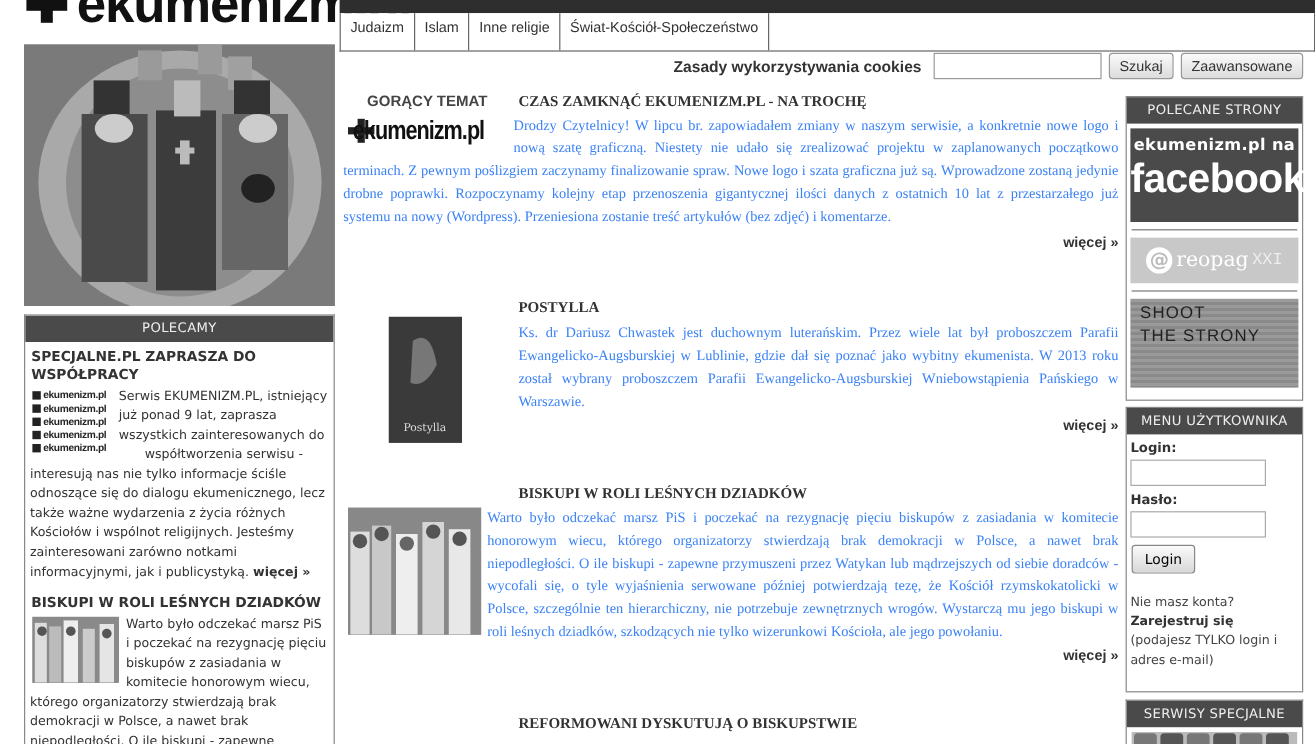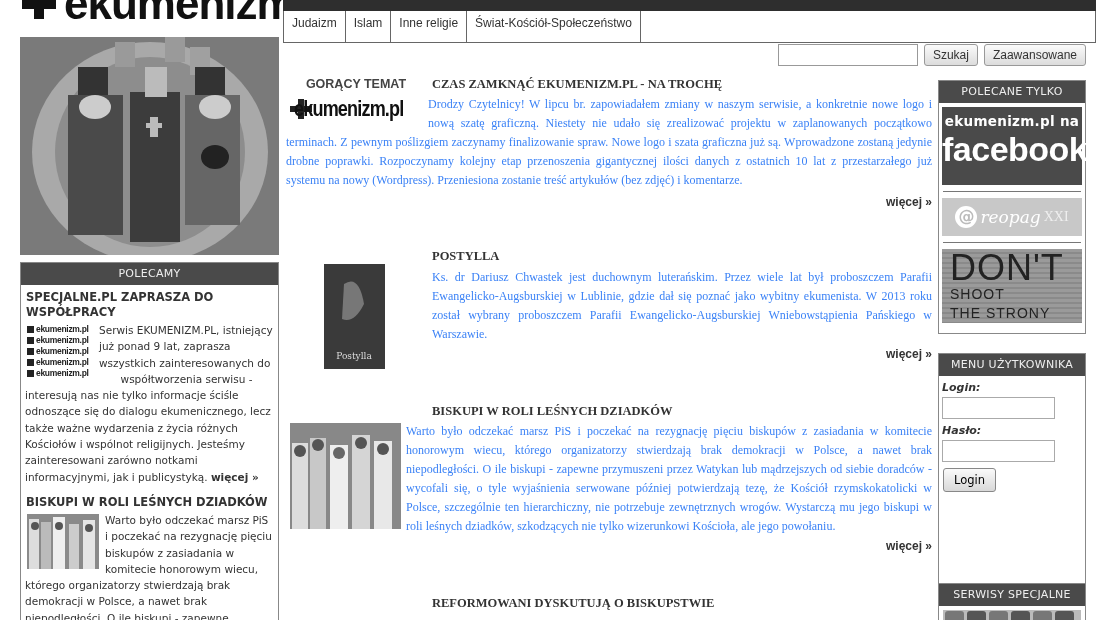--- a/index.html
+++ b/index.html
@@ -70,36 +70,36 @@
   .a3 .art-title { padding-left: 146px; margin-bottom: 3px; }
   .a3 .art-thumb { float: left; width: 111px; height: 106px; margin: 1px 5px 0 4px; background: #888; overflow: hidden; }
 
   .a4 { margin-top: 10px; }
   .a4 .art-title { padding-left: 146px; margin-bottom: 16px; }
   .a4 .body { margin-left: 146px; }
 
   
   .right { position: absolute; left: 938px; width: 148px; border: 1px solid #888; background: #fff; }
   .r1 { top: 80px; height: 254px; }
-  .r2 { top: 353px; height: 238px; }
+  .r2 { top: 339px; height: 238px; }
   .r3 { top: 583px; height: 40px; border-bottom: none; }
   .banner { margin: 4px auto; width: 140px; }
   .fb { height: 78px; background: #4a4a4a; color: #fff; text-align: center; }
   .fb .l1 { font-family: "DejaVu Sans", sans-serif; font-weight: bold; font-size: 13.5px; padding-top: 6px; letter-spacing: .3px; }
   .fb .l2 { font-family: "Liberation Sans", sans-serif; font-weight: bold; font-size: 34px; line-height: 40px; letter-spacing: -0.5px; }
   .sep { height: 1px; background: #777; margin: 6px 4px; }
   .areopag { height: 38px; background: #c8c8c8; display: flex; align-items: center; justify-content: center; gap: 3px; }
   .areopag .at { width: 22px; height: 22px; border-radius: 50%; background: #fff; color: #bbb; font-size: 16px; line-height: 22px; text-align: center; font-weight: bold; }
-  .areopag .t { font-family: "DejaVu Serif", serif; font-size: 17px; color: #fff; font-style: italic; }
-  .areopag .x { font-family: Liberation Serif, serif; font-size: 14px; color: #eee; }
+  .areopag .t { font-family: "DejaVu Serif", serif; font-size: 17px; color: #fff; }
+  .areopag .x { font-family: Liberation Mono, monospace; font-size: 14px; color: #eee; }
   .dsp { height: 74px; background: repeating-linear-gradient(#9a9a9a 0 3px, #8a8a8a 3px 5px); padding: 2px 8px; color: #222; font-family: "Liberation Sans", sans-serif; }
   .dsp .big { font-size: 36px; line-height: 34px; letter-spacing: 1px; }
   .dsp .small { font-size: 14px; line-height: 19px; letter-spacing: 1px; }
 
-  .login-label { font-family: "DejaVu Sans", sans-serif; font-weight: bold; font-size: 11px; color: #333; padding: 5px 3px 0 3px; font-style: italic; }
+  .login-label { font-family: "DejaVu Sans", sans-serif; font-weight: bold; font-size: 11px; color: #333; padding: 5px 3px 0 3px; }
   .login-input { display: block; margin: 3px 3px 0 3px; width: 113px; height: 22px; border: 1px solid #aaa; background: #fff; }
   .login-btn { margin: 6px 0 0 4px; font-family: "DejaVu Sans", sans-serif; font-size: 11.5px; height: 24px; padding: 0 10px; border: 1px solid #888; border-radius: 3px; background: linear-gradient(#fafafa, #d8d8d8); cursor: pointer; }
   .r2 .note { font-size: 10.5px; color: #444; padding: 16px 3px 0 3px; line-height: 16px; }
   .r2 .reg { font-weight: bold; color: #333; cursor: pointer; }
   .ludzie { margin: 4px; height: 40px; background: #bbb; position: relative; overflow: hidden; }
   .faces { display: flex; gap: 3px; padding: 1px 2px; }
   .faces span { width: 19px; height: 22px; background: #555; border-radius: 3px; }
   .faces span:nth-child(odd) { background: #777; }
 </style>
 </head>
@@ -112,20 +112,21 @@
 
 <div class="topbar"></div>
 <div class="navrow">
   <div class="nav-item">Judaizm</div>
   <div class="nav-item">Islam</div>
   <div class="nav-item">Inne religie</div>
   <div class="nav-item">Świat-Kościół-Społeczeństwo</div>
 </div>
 
 <div class="searchrow">
+  <span class="cookies-link">Zasady wykorzystywania cookies</span>
   <input class="search-input" type="text" value="" style="">
   <button class="btn">Szukaj</button>
   <button class="btn">Zaawansowane</button>
 </div>
 
 <div class="hero-img">
   <svg viewBox="0 0 259 218" preserveAspectRatio="none">
     <rect width="259" height="218" fill="#7a7a7a"></rect>
     <ellipse cx="130" cy="115" rx="118" ry="110" fill="#a9a9a9"></ellipse>
     <ellipse cx="130" cy="115" rx="95" ry="95" fill="#8d8d8d"></ellipse>
@@ -240,46 +241,50 @@
   <div class="article a4">
     <div class="art-title">REFORMOWANI DYSKUTUJĄ O BISKUPSTWIE</div>
 
     <div class="body">
       <div class="art-text">W listopadzie br. informowaliśmy o decyzji Szwajcarskiego Związku Ewangelicko-</div>
     </div>
   </div>
 </div>
 
 <div class="right r1">
-  <div class="box-header">POLECANE TYLKO</div>
+  <div class="box-header">POLECANE STRONY</div>
   <div class="banner fb">
     <div class="l1">ekumenizm.pl na</div>
     <div class="l2">facebook</div>
   </div>
   <div class="sep"></div>
   <div class="banner areopag">
     <span class="at">@</span>
     <span class="t">reopag</span>
     <span class="x">XXI</span>
   </div>
   <div class="sep"></div>
   <div class="banner dsp">
-    <div class="big">DON'T</div>
     <div class="small">SHOOT</div>
     <div class="small">THE STRONY</div>
   </div>
 </div>
 
 <div class="right r2">
   <div class="box-header">MENU UŻYTKOWNIKA</div>
   <div class="login-label">Login:</div>
   <input class="login-input" type="text" value="" style="">
   <div class="login-label">Hasło:</div>
   <input class="login-input" type="password" value="" style="">
   <button class="login-btn">Login</button>
+  <div class="note">
+    <div>Nie masz konta?</div>
+    <div class="reg">Zarejestruj się</div>
+    <div>(podajesz TYLKO login i adres e-mail)</div>
+  </div>
 </div>
 
 <div class="right r3">
   <div class="box-header">SERWISY SPECJALNE</div>
   <div class="ludzie">
     <div class="faces">
       <span></span>
         <span></span>
         <span></span>
         <span></span>

